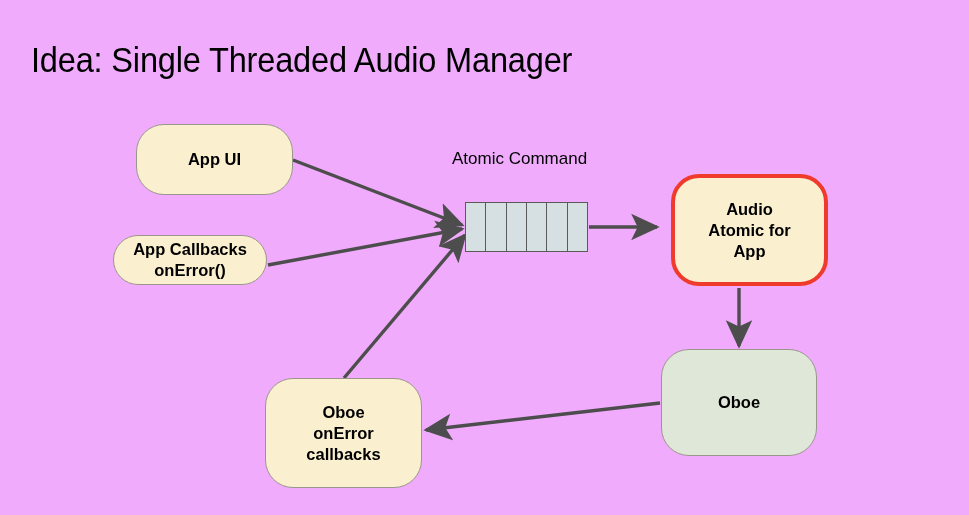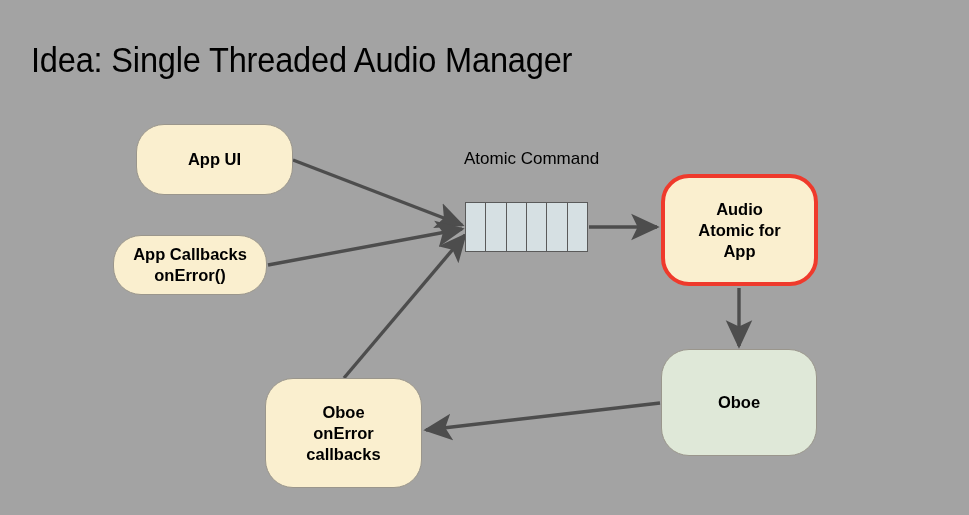--- a/index.html
+++ b/index.html
@@ -13,21 +13,21 @@
     position: relative;
     overflow: hidden;
     font-family: "Liberation Sans", sans-serif;
     color: #000000;
   }
   #slide {
     position: absolute;
     left: 0; top: 0;
     width: 969px;
     height: 515px;
-    background: #a3a3a3;
+    background: #f0abfc;
   }
   #title {
     position: absolute;
     left: 31px;
     top: 40px;
     font-size: 35px;
     font-weight: 400;
     letter-spacing: -0.2px;
     color: #000000;
     white-space: nowrap;
@@ -52,46 +52,46 @@
     background: #faefcf;
     border: 1px solid #9a968c;
   }
   .green {
     background: #dfe8d8;
     border: 1px solid #9a968c;
   }
   .redborder {
     background: #faefcf;
     border: 4px solid #ef3a2c;
+    margin-left: 10px;
   }
   #node-app-ui {
     left: 136px; top: 124px; width: 157px; height: 71px;
   }
   #node-app-callbacks {
-    left: 113px; top: 235px; width: 154px; height: 60px;
+    left: 113px; top: 235px; width: 154px; height: 50px;
   }
   #node-oboe-onerror {
     left: 265px; top: 378px; width: 157px; height: 110px;
   }
   #node-audio-manager {
     left: 661px; top: 174px; width: 157px; height: 112px;
   }
   #node-oboe {
     left: 661px; top: 349px; width: 156px; height: 107px;
   }
   #queue-label {
     position: absolute;
     left: 452px;
     top: 148px;
     font-size: 17px;
     line-height: 22px;
     font-weight: 400;
     color: #000000;
     white-space: nowrap;
-    margin-left: 12px;
   }
   #queue {
     position: absolute;
     left: 465px;
     top: 202px;
     width: 123px;
     height: 50px;
     box-sizing: border-box;
     border: 1.5px solid #5a5a5a;
     background: #d6e0e3;

